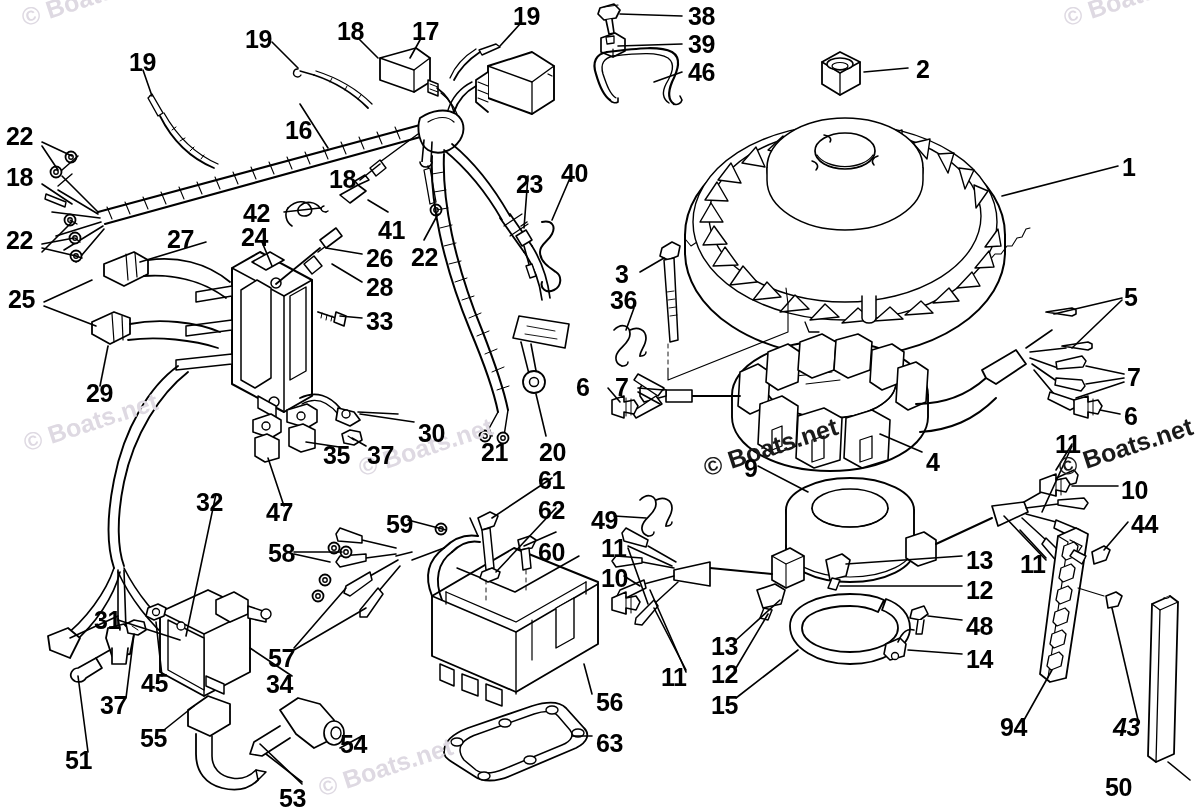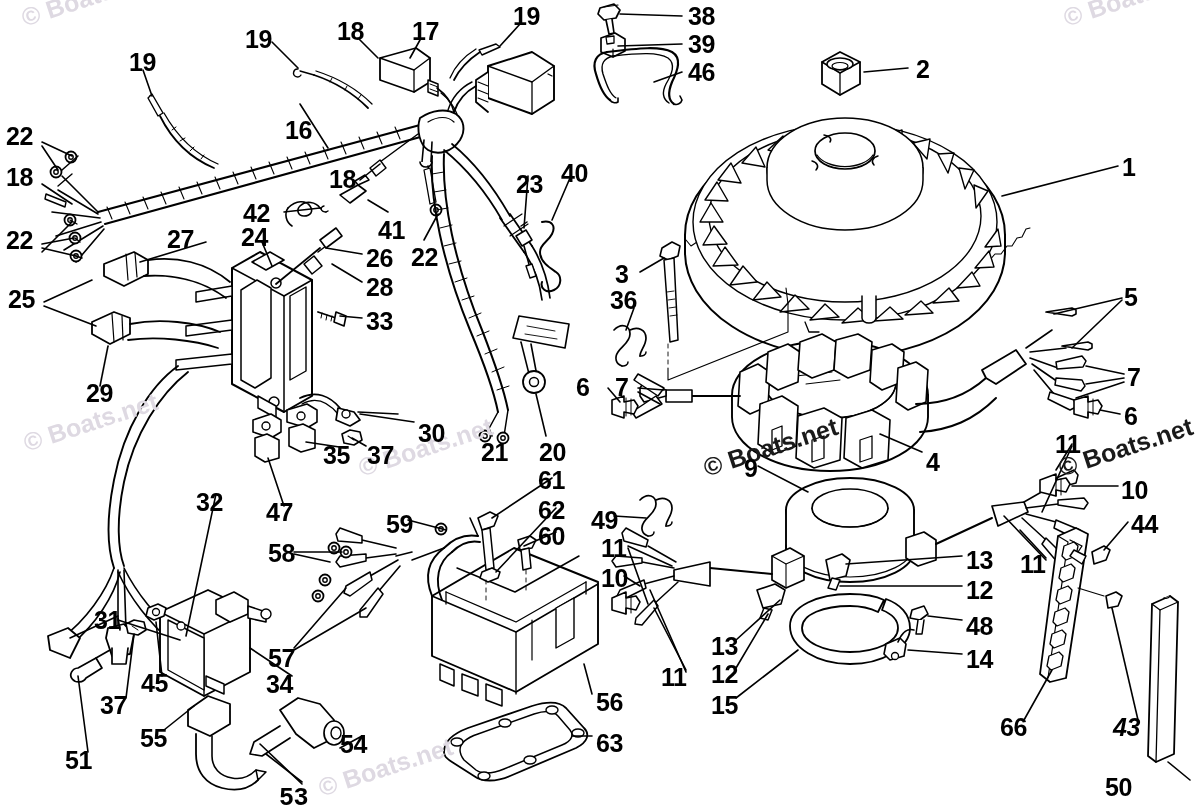--- a/index.html
+++ b/index.html
@@ -786,43 +786,43 @@
       <div class="callout" style="left: 367px; top: 443px;">37</div>
       <div class="callout" style="left: 323px; top: 443px;">35</div>
       <div class="callout" style="left: 1121px; top: 478px;">10</div>
       <div class="callout" style="left: 744px; top: 456px;">9</div>
       <div class="callout" style="left: 196px; top: 490px;">32</div>
       <div class="callout" style="left: 266px; top: 500px;">47</div>
       <div class="callout" style="left: 538px; top: 468px;">61</div>
       <div class="callout" style="left: 538px; top: 498px;">62</div>
       <div class="callout" style="left: 591px; top: 508px;">49</div>
       <div class="callout" style="left: 386px; top: 512px;">59</div>
-      <div class="callout" style="left: 538px; top: 524px;">60</div>
+      <div class="callout" style="left: 538px; top: 540px;">60</div>
       <div class="callout" style="left: 1131px; top: 512px;">44</div>
       <div class="callout" style="left: 601px; top: 536px;">11</div>
       <div class="callout" style="left: 1020px; top: 552px;">11</div>
       <div class="callout" style="left: 268px; top: 541px;">58</div>
       <div class="callout" style="left: 966px; top: 548px;">13</div>
       <div class="callout" style="left: 601px; top: 566px;">10</div>
       <div class="callout" style="left: 966px; top: 578px;">12</div>
       <div class="callout" style="left: 94px; top: 608px;">31</div>
       <div class="callout" style="left: 966px; top: 614px;">48</div>
       <div class="callout" style="left: 268px; top: 646px;">57</div>
       <div class="callout" style="left: 711px; top: 634px;">13</div>
       <div class="callout" style="left: 966px; top: 647px;">14</div>
       <div class="callout" style="left: 661px; top: 665px;">11</div>
       <div class="callout" style="left: 711px; top: 662px;">12</div>
       <div class="callout" style="left: 711px; top: 693px;">15</div>
       <div class="callout" style="left: 266px; top: 672px;">34</div>
       <div class="callout" style="left: 141px; top: 671px; text-align: center;">45</div>
       <div class="callout" style="left: 596px; top: 690px;">56</div>
       <div class="callout" style="left: 100px; top: 693px;">37</div>
-      <div class="callout" style="left: 1000px; top: 715px;">66</div>
+      <div class="callout" style="left: 1000px; top: 715px;">94</div>
       <div class="callout" style="left: 1113px; top: 715px; font-style: italic;">43</div>
       <div class="callout" style="left: 65px; top: 748px;">51</div>
       <div class="callout" style="left: 140px; top: 726px;">55</div>
       <div class="callout" style="left: 340px; top: 732px;">54</div>
       <div class="callout" style="left: 596px; top: 731px;">63</div>
-      <div class="callout" style="left: 279px; top: 786px; font-family: Liberation Mono, monospace;">53</div>
+      <div class="callout" style="left: 279px; top: 786px;">53</div>
       <div class="callout" style="left: 1105px; top: 775px;">50</div>
     </div>
 
 </div>
 
 </body></html>

